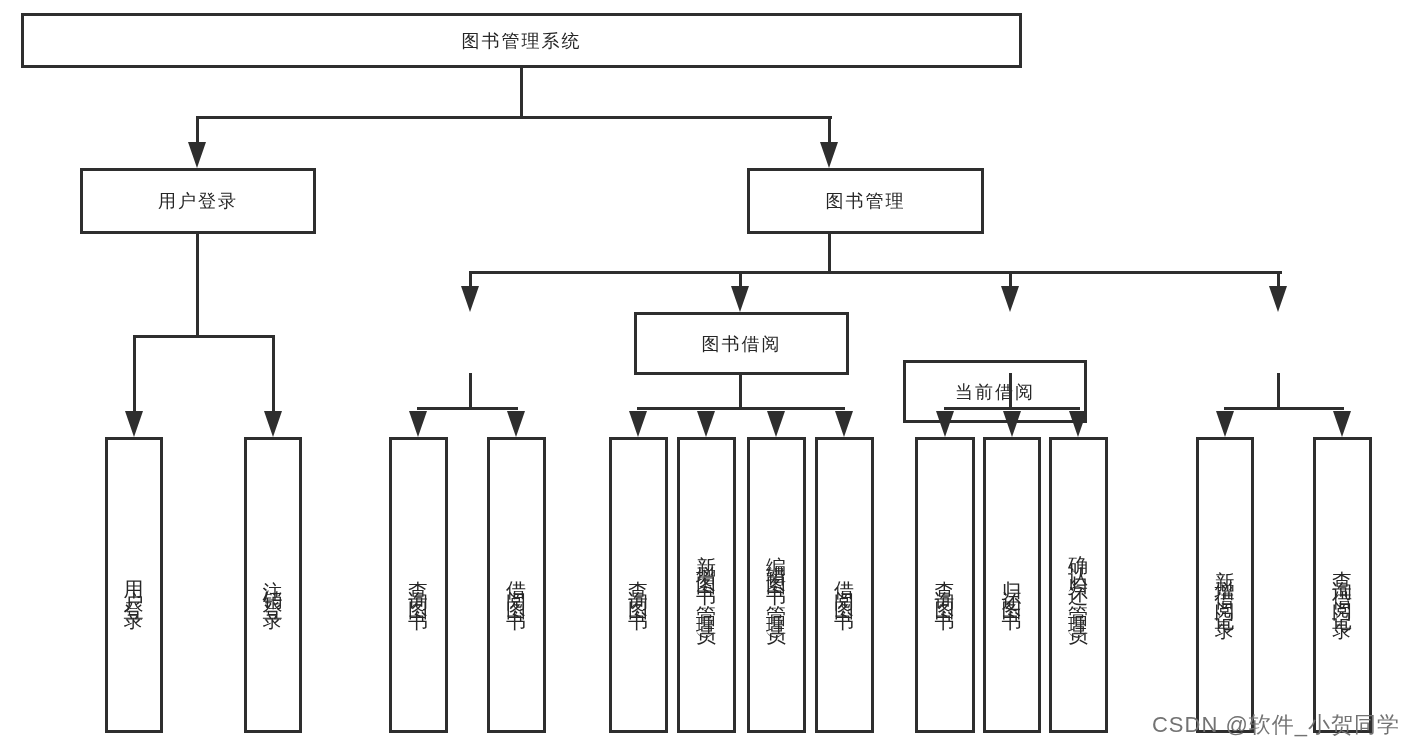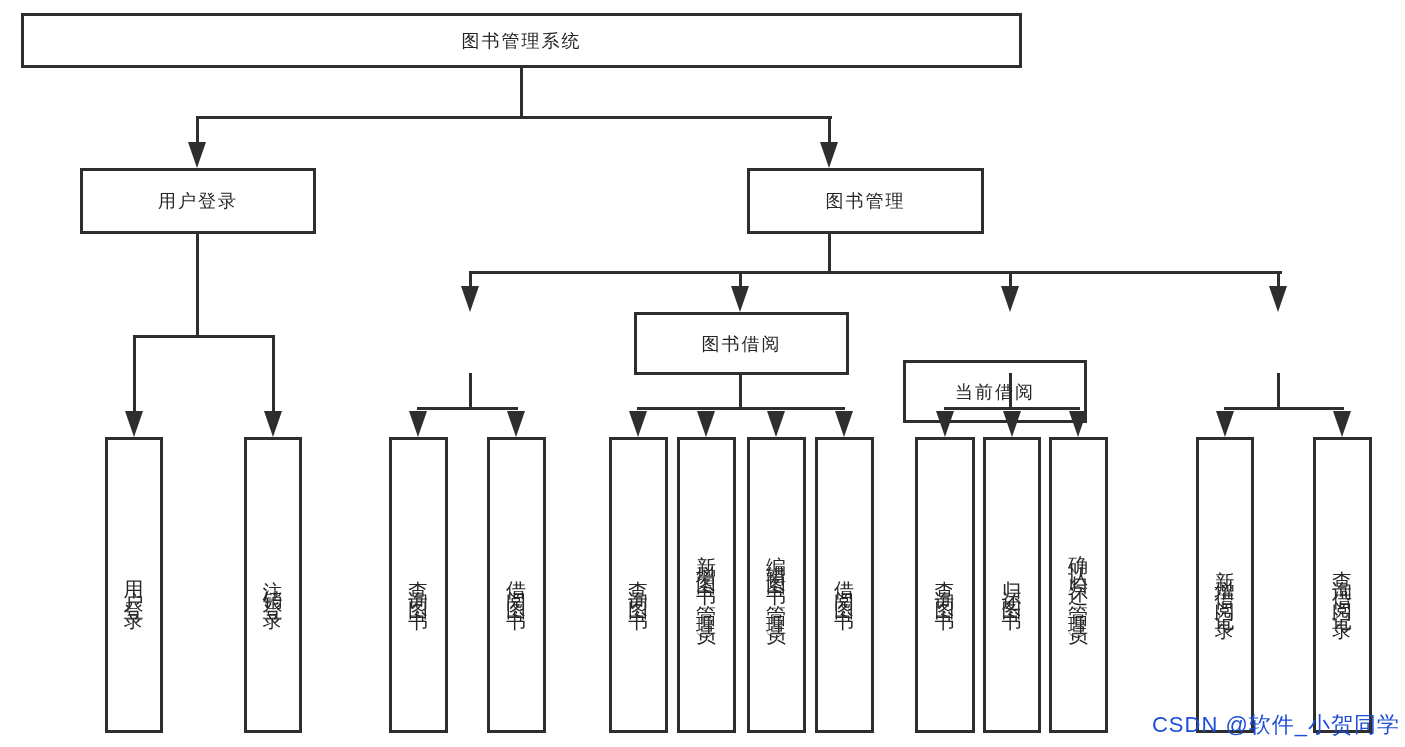--- a/index.html
+++ b/index.html
@@ -44,21 +44,21 @@
     height: 0;
     border-left: 9px solid transparent;
     border-right: 9px solid transparent;
     border-top: 26px solid #2e2e2e;
   }
   .watermark {
     position: absolute;
     right: 5px;
     bottom: 7px;
     font-size: 22px;
-    color: #1d4ed8;
+    color: #737373;
     letter-spacing: 1px;
     z-index: 10;
     white-space: nowrap;
   }
 </style>
 </head>
 <body>
 
 <div class="stage">
 

